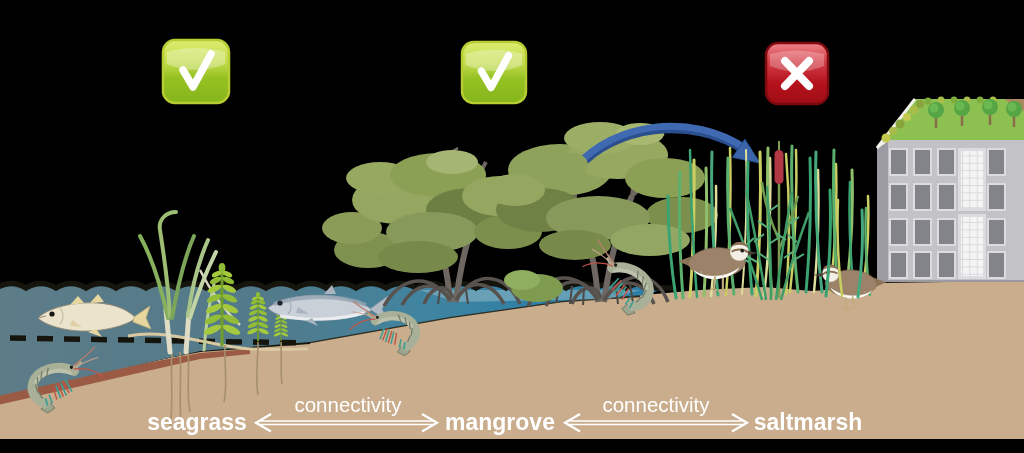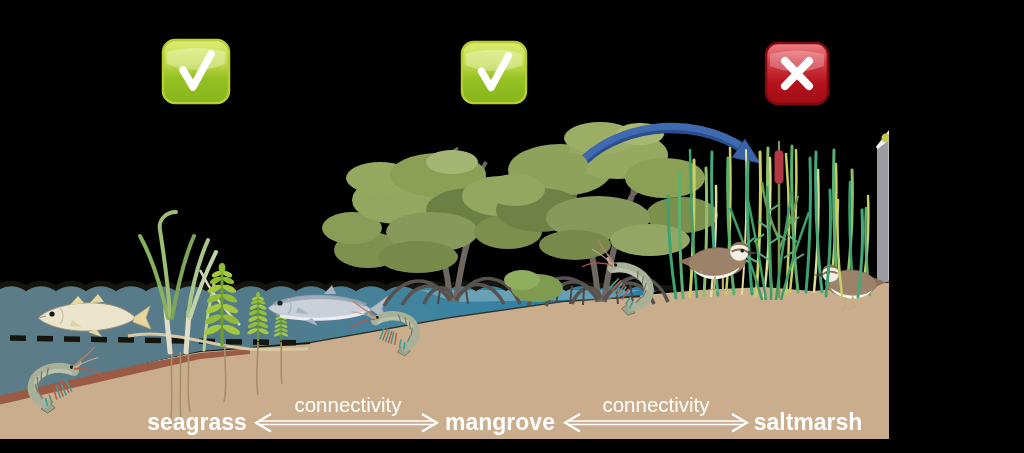--- a/index.html
+++ b/index.html
@@ -1,16 +1,16 @@
 <!DOCTYPE html>
 <html><head>
 <meta charset="utf-8">
 <style>
   html,body{margin:0;padding:0;background:#000;}
-  .stage{position:relative;width:889px;height:453px;background:#ec4899;overflow:hidden;}
+  .stage{position:relative;width:1024px;height:453px;background:#ec4899;overflow:hidden;}
   svg{display:block;}
   text{font-family:"Liberation Sans",sans-serif;fill:#ffffff;}
   .habitat-label{font-size:23px;font-weight:700;}
   .conn-label{font-size:20.5px;font-weight:400;}
 </style>
 </head>
 <body>
 
 <div class="stage">
 <svg width="1024" height="453" viewBox="0 0 1024 453">

